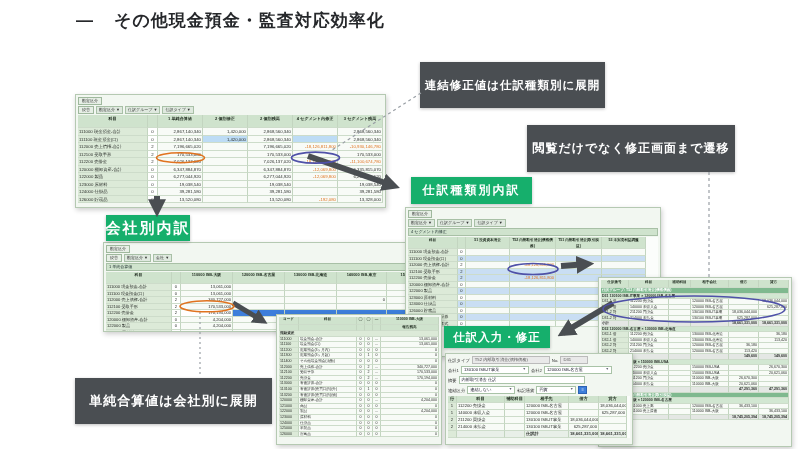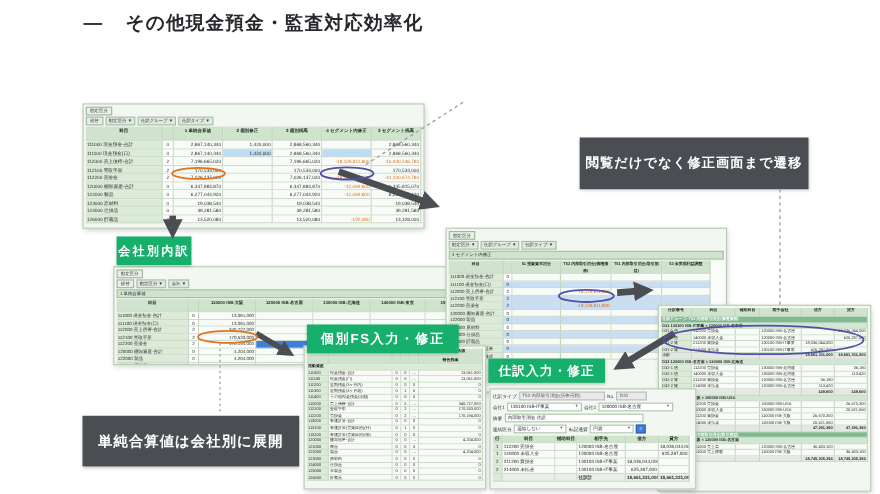--- a/index.html
+++ b/index.html
@@ -269,21 +269,21 @@
           <div class="td al" style="width: 66px;">123000 原材料</div>
           <div class="td fl ac" style="width: 9px;">0</div>
           <div class="td ar" style="width: 52px;"></div>
           <div class="td ar" style="width: 52px;"></div>
           <div class="td ar" style="width: 52px;"></div>
           <div class="td ar" style="width: 50px;"></div>
           <div class="td ar" style="width: 58px;"></div>
         </div>
       </div>
   </div>
-  <div class="glabel" style="left:106px;top:215px;width:68px;height:26px;font-size:11px">会社別内訳</div>
+  <div class="glabel" style="left:106px;top:215px;width:84px;height:26px;font-size:15px">会社別内訳</div>
 
   <div class="win" id="winC" style="left:276px;top:314px;width:166px;height:131px;z-index:14">
     <div class="tbl">
         <div class="tr th">
           <div class="td al" style="width: 20px;">コード</div>
           <div class="td al" style="width: 58px;">科目</div>
           <div class="td ac" style="width: 8px;">◯</div>
           <div class="td ac" style="width: 8px;">◯</div>
           <div class="td ac" style="width: 8px;">—</div>
           <div class="td ar" style="width: 58px;">110000 ISB-大阪</div>
@@ -438,21 +438,20 @@
         <div class="tr">
           <div class="td al" style="width: 20px;">126000</div>
           <div class="td al" style="width: 58px;">貯蔵品</div>
           <div class="td ac" style="width: 8px;">0</div>
           <div class="td ac" style="width: 8px;">0</div>
           <div class="td ac" style="width: 8px;">0</div>
           <div class="td ar" style="width: 58px;">0</div>
         </div>
       </div>
   </div>
-  <div class="glabel" style="left:279px;top:295px;width:138px;height:26px;font-size:12px;letter-spacing:1.5px">個別FS入力・修正</div>
 
   <div class="win" id="winD" style="left:405px;top:207px;width:256px;height:150px;z-index:12">
     <div class="tbar">
       <span class="tbtn">勘定区分</span>
     </div>
     <div class="tbar">
       <span style="display: flex; gap: 2px;">
           <span class="chip">勘定区分 ▼</span>
           <span class="chip">仕訳グループ ▼</span>
           <span class="chip">仕訳タイプ ▼</span>
@@ -559,20 +558,21 @@
         <div class="tr">
           <div class="td al" style="width: 50px;">132000 関係会社株式</div>
           <div class="td fl ac" style="width: 8px;">0</div>
           <div class="td ar" style="width: 44px;"></div>
           <div class="td ar" style="width: 46px;"></div>
           <div class="td ar" style="width: 46px;"></div>
           <div class="td ar" style="width: 44px;"></div>
         </div>
       </div>
   </div>
+  <div class="glabel" style="left:411px;top:177px;width:121px;height:27px;font-size:12px">仕訳種類別内訳</div>
 
   <div class="win" id="winE" style="left:598px;top:277px;width:194px;height:170px;z-index:13">
     <div class="tbl">
         <div class="tr th">
           <div class="td al" style="width: 28px;">仕訳番号</div>
           <div class="td al" style="width: 40px;">科目</div>
           <div class="td al" style="width: 22px;">補助科目</div>
           <div class="td al" style="width: 38px;">相手会社</div>
           <div class="td ar" style="width: 30px;">借方</div>
           <div class="td ar" style="width: 30px;">貸方</div>
@@ -812,20 +812,21 @@
           <div class="td al" style="width: 48px;"></div>
           <div class="td al" style="width: 20px;"></div>
           <div class="td al" style="width: 44px;">仕訳計</div>
           <div class="td ar" style="width: 30px;">18,661,331,000</div>
           <div class="td ar" style="width: 28px;">18,661,331,000</div>
         </div>
       </div>
   </div>
   <div class="glabel" style="left:444px;top:326px;width:106px;height:22px;font-size:11.5px;letter-spacing:1px">仕訳入力・修正</div>
 
+  <div class="callout" style="left:420px;top:62px;width:185px;height:46px;font-size:11.5px">連結修正値は仕訳種類別に展開</div>
   <div class="callout" style="left:75px;top:378px;width:197px;height:46px;font-size:13px">単純合算値は会社別に展開</div>
   <div class="callout" style="left:527px;top:125px;width:208px;height:47px;font-size:12px">閲覧だけでなく修正画面まで遷移</div>
 
   <svg class="overlay" width="800" height="449" viewBox="0 0 800 449">
     <defs>
       <marker id="ah" viewBox="0 0 4 4" markerWidth="3" markerHeight="3" refX="2.6" refY="2" orient="auto">
         <path d="M0,0 L4,2 L0,4 z" fill="#4A4E52"></path>
       </marker>
     </defs>
     <line x1="157" y1="196" x2="157" y2="211" stroke="#4A4E52" stroke-width="6" marker-end="url(#ah)"></line>

